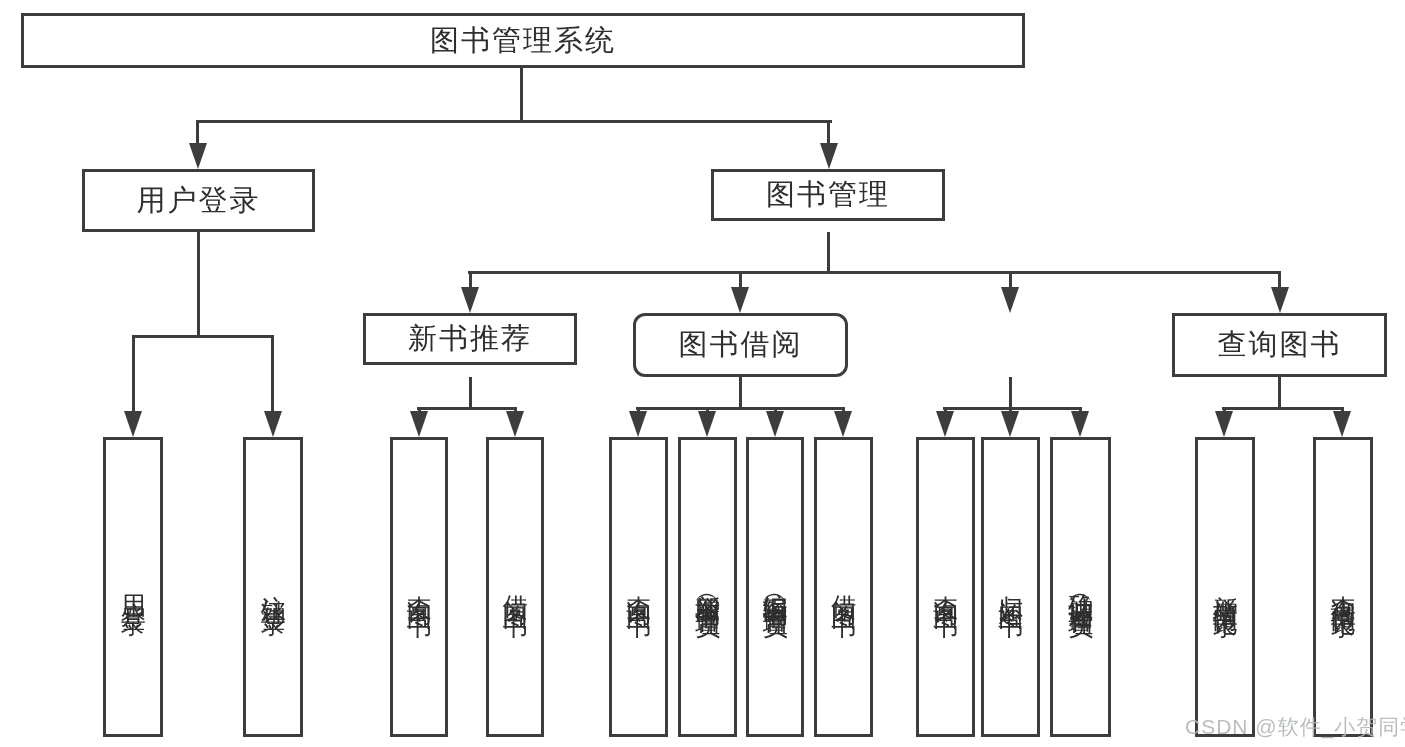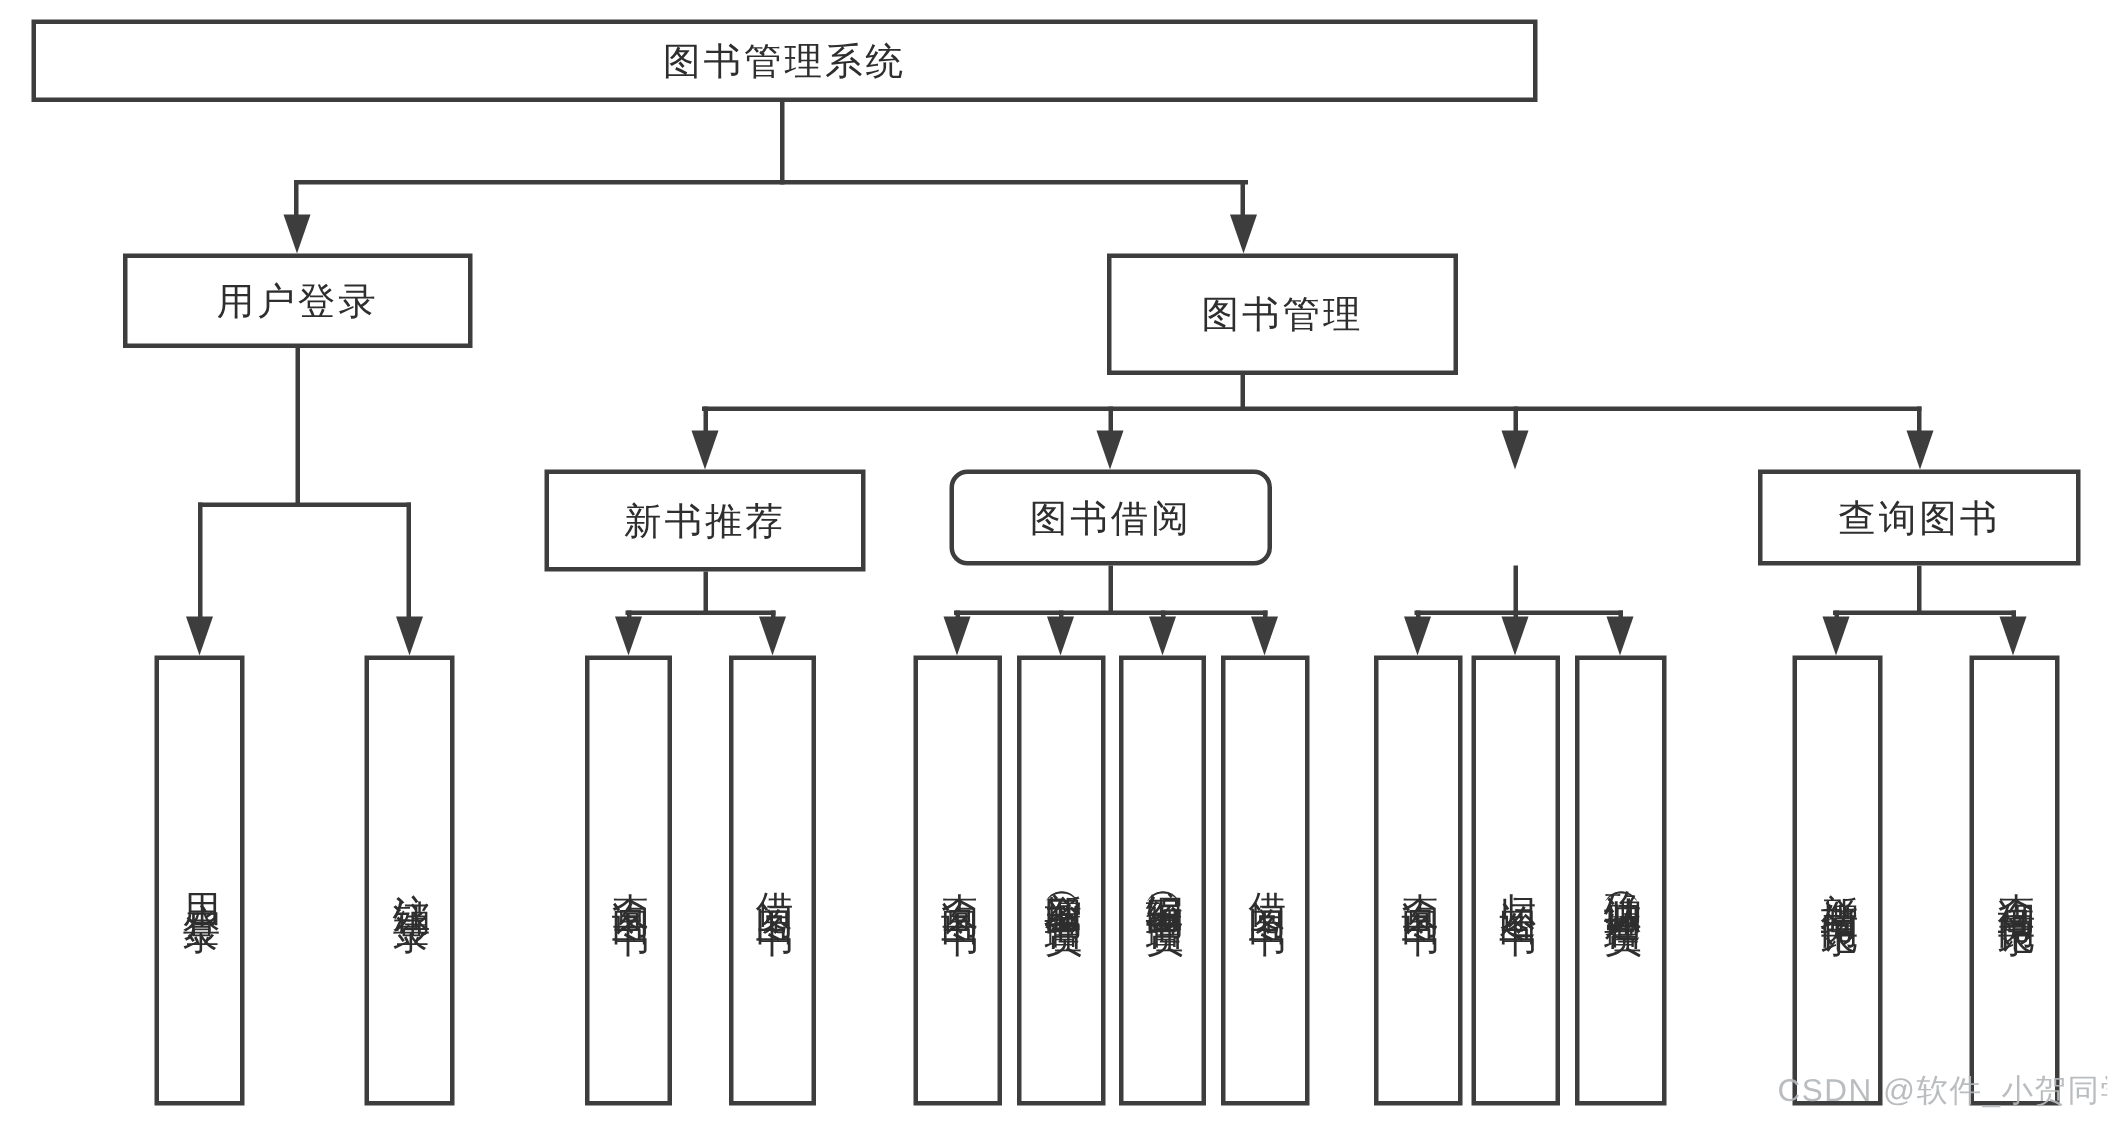--- a/index.html
+++ b/index.html
@@ -19,21 +19,21 @@
   .box{
     position:absolute;
     box-sizing:border-box;
     border:3px solid var(--line);
     background:#fff;
     display:flex;align-items:center;justify-content:center;
     color:var(--text);
     z-index:2;
   }
   .hlabel{
-    font-size:25px;
+    font-size:29px;
     letter-spacing:2px;
     white-space:nowrap;
   }
   .vlabel{
     writing-mode:vertical-rl;
     text-orientation:mixed;
     font-size:25px;
     letter-spacing:6px;
     line-height:1.1;
     white-space:nowrap;
@@ -72,41 +72,41 @@
   <div class="box hlabel" style="left:21px;top:13px;width:1004px;height:55px;">图书管理系统</div>
 
   <div class="vline" style="left:520px;top:68px;height:55px;"></div>
   <div class="hline" style="left:196px;top:120px;width:636px;"></div>
   <div class="vline" style="left:196px;top:120px;height:28px;"></div>
   <div class="arrowhead" style="left:189px;top:143px;"></div>
   <div class="vline" style="left:827px;top:120px;height:28px;"></div>
   <div class="arrowhead" style="left:820px;top:143px;"></div>
 
   <div class="box hlabel" style="left:82px;top:169px;width:233px;height:63px;">用户登录</div>
-  <div class="box hlabel" style="left:711px;top:169px;width:234px;height:81px;margin-left:27px;">图书管理</div>
+  <div class="box hlabel" style="left:711px;top:169px;width:234px;height:52px;">图书管理</div>
 
   <div class="vline" style="left:197px;top:232px;height:104px;"></div>
   <div class="hline" style="left:132px;top:335px;width:142px;"></div>
   <div class="vline" style="left:132px;top:335px;height:80px;"></div>
   <div class="arrowhead" style="left:124px;top:411px;"></div>
   <div class="vline" style="left:271px;top:335px;height:80px;"></div>
   <div class="arrowhead" style="left:264px;top:411px;"></div>
 
   <div class="vline" style="left:827px;top:232px;height:42px;"></div>
   <div class="hline" style="left:468px;top:271px;width:813px;"></div>
   <div class="vline" style="left:469px;top:271px;height:20px;"></div>
   <div class="arrowhead" style="left:461px;top:287px;"></div>
   <div class="vline" style="left:739px;top:271px;height:20px;"></div>
   <div class="arrowhead" style="left:731px;top:287px;"></div>
   <div class="vline" style="left:1009px;top:271px;height:20px;"></div>
   <div class="arrowhead" style="left:1001px;top:287px;"></div>
   <div class="vline" style="left:1278px;top:271px;height:20px;"></div>
   <div class="arrowhead" style="left:1271px;top:287px;"></div>
 
-  <div class="box hlabel" style="left:363px;top:313px;width:214px;height:68px;">新书推荐</div>
+  <div class="box hlabel" style="left:363px;top:313px;width:214px;height:52px;">新书推荐</div>
   <div class="box hlabel" style="left:633px;top:313px;width:215px;height:64px;border-radius:12px;">图书借阅</div>
   <div class="box hlabel" style="left:1172px;top:313px;width:215px;height:64px;">查询图书</div>
 
   <div class="vline" style="left:469px;top:377px;height:33px;"></div>
   <div class="hline" style="left:417px;top:407px;width:100px;"></div>
   <div class="vline" style="left:418px;top:407px;height:10px;"></div>
   <div class="arrowhead" style="left:410px;top:411px;"></div>
   <div class="vline" style="left:514px;top:407px;height:10px;"></div>
   <div class="arrowhead" style="left:506px;top:411px;"></div>
 

